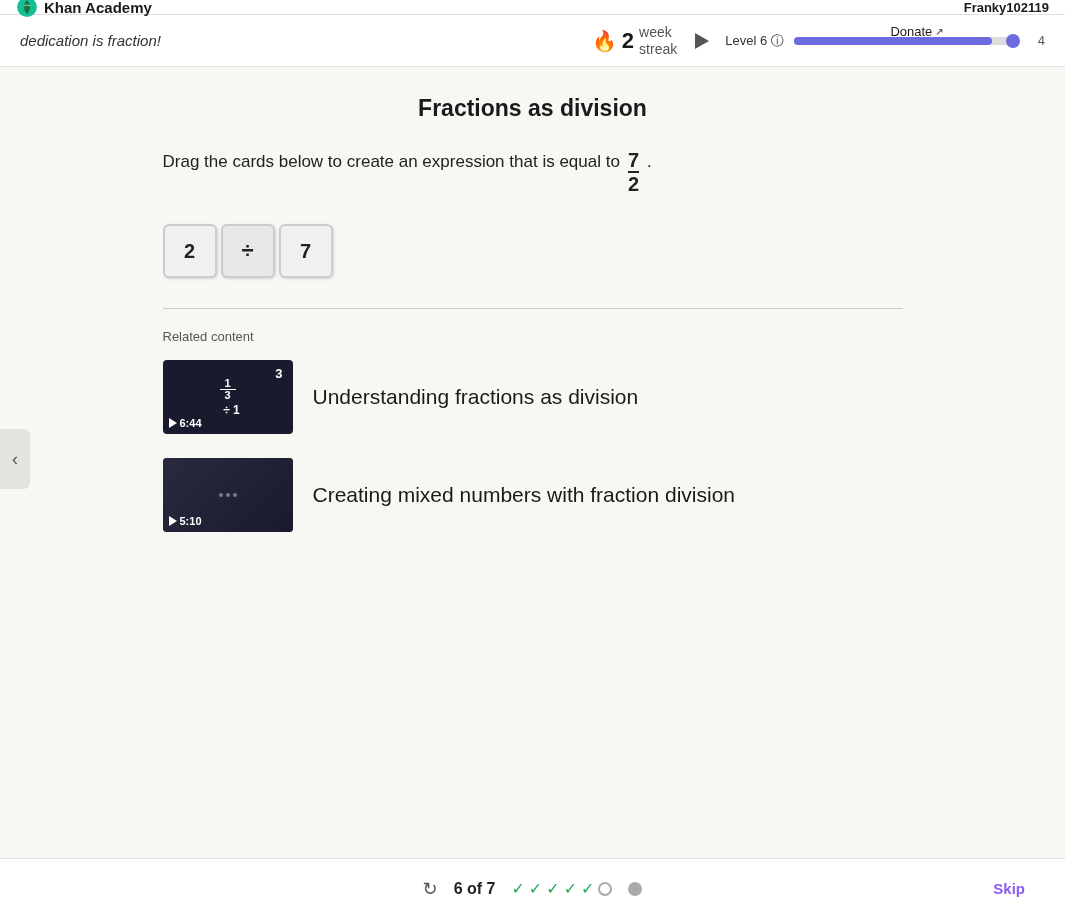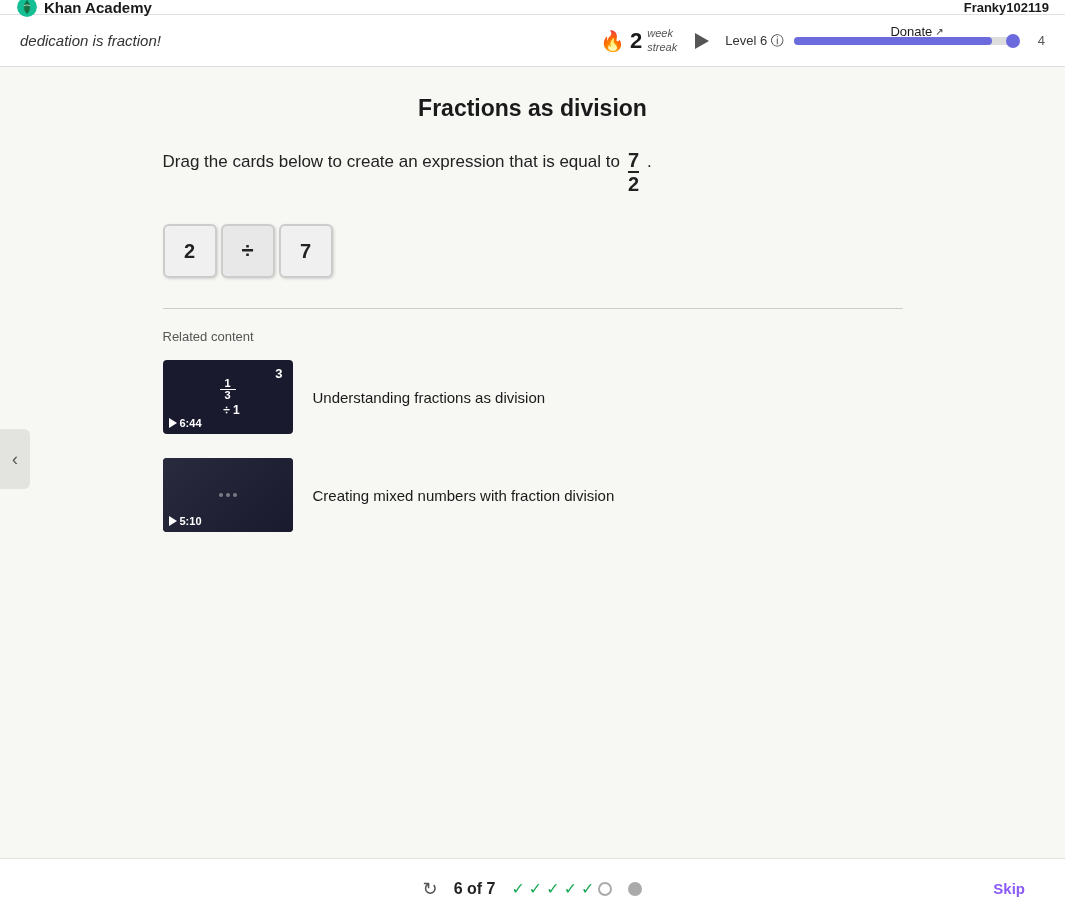--- a/index.html
+++ b/index.html
@@ -87,24 +87,23 @@
     }
     #fire-icon {
       font-size: 20px;
     }
     #streak-num {
       font-size: 22px;
       font-weight: 700;
       color: #1a1a1a;
     }
     #streak-label {
-      font-size: 11px;
+      font-size: 14px;
       color: #555;
       line-height: 1.2;
-      font-style: italic;
     }
     #play-btn {
       width: 28px;
       height: 28px;
       background: none;
       border: none;
       cursor: pointer;
       display: flex;
       align-items: center;
       justify-content: center;
@@ -274,21 +273,21 @@
     }
     .play-triangle {
       width: 0;
       height: 0;
       border-top: 5px solid transparent;
       border-bottom: 5px solid transparent;
       border-left: 8px solid #fff;
     }
 
     .video-title {
-      font-size: 15px;
+      font-size: 21px;
       color: #1a1a1a;
       font-weight: 400;
     }
 
     
     #bottom-bar {
       position: absolute;
       bottom: 0;
       left: 0;
       right: 0;

